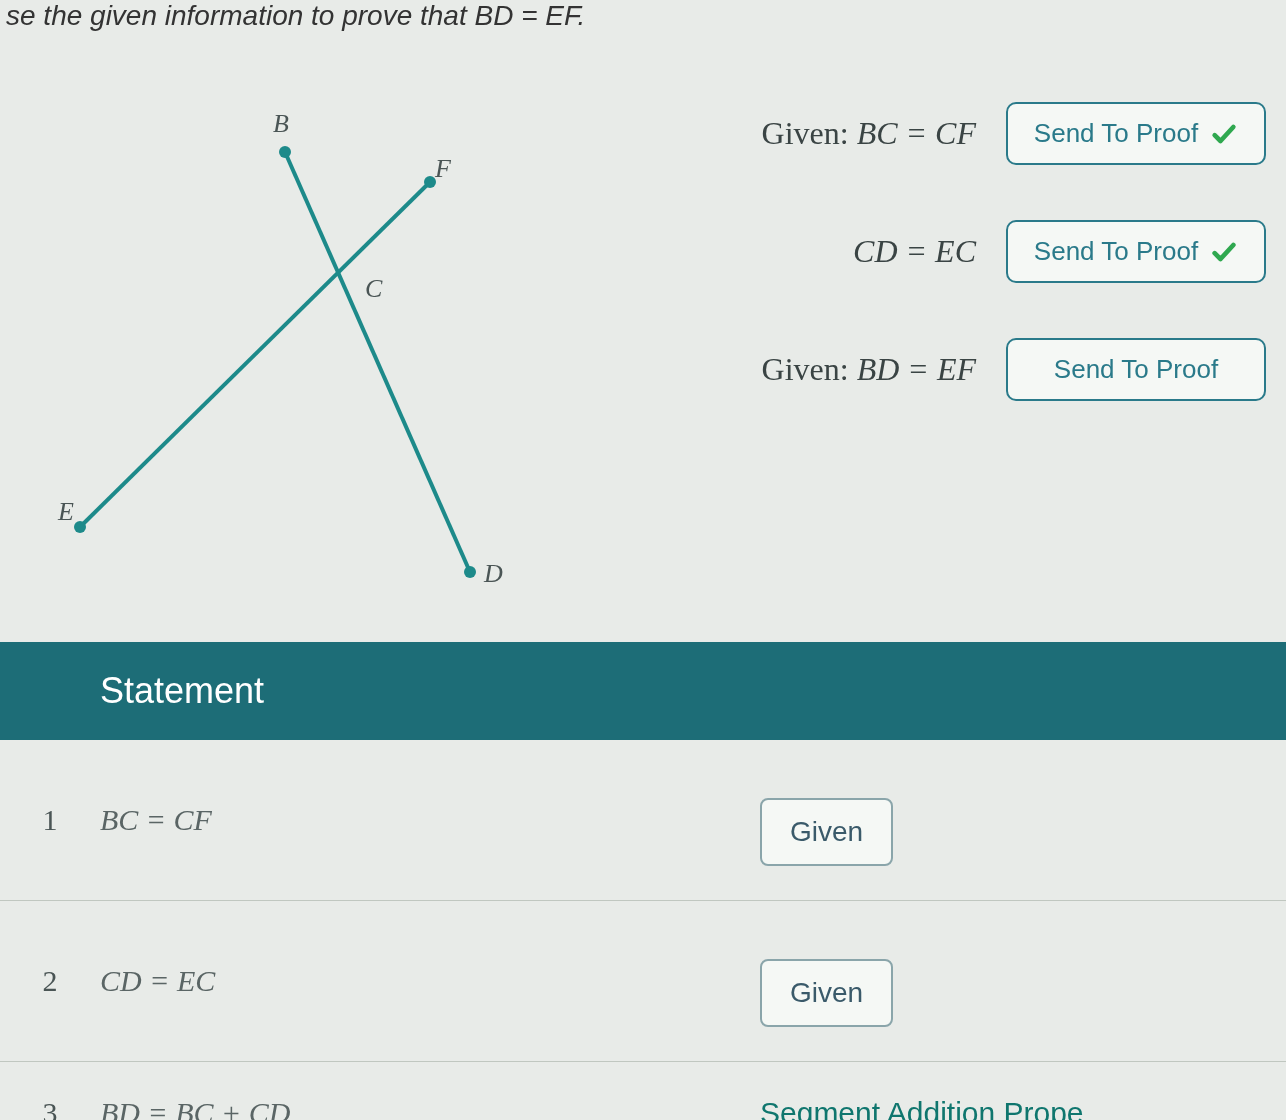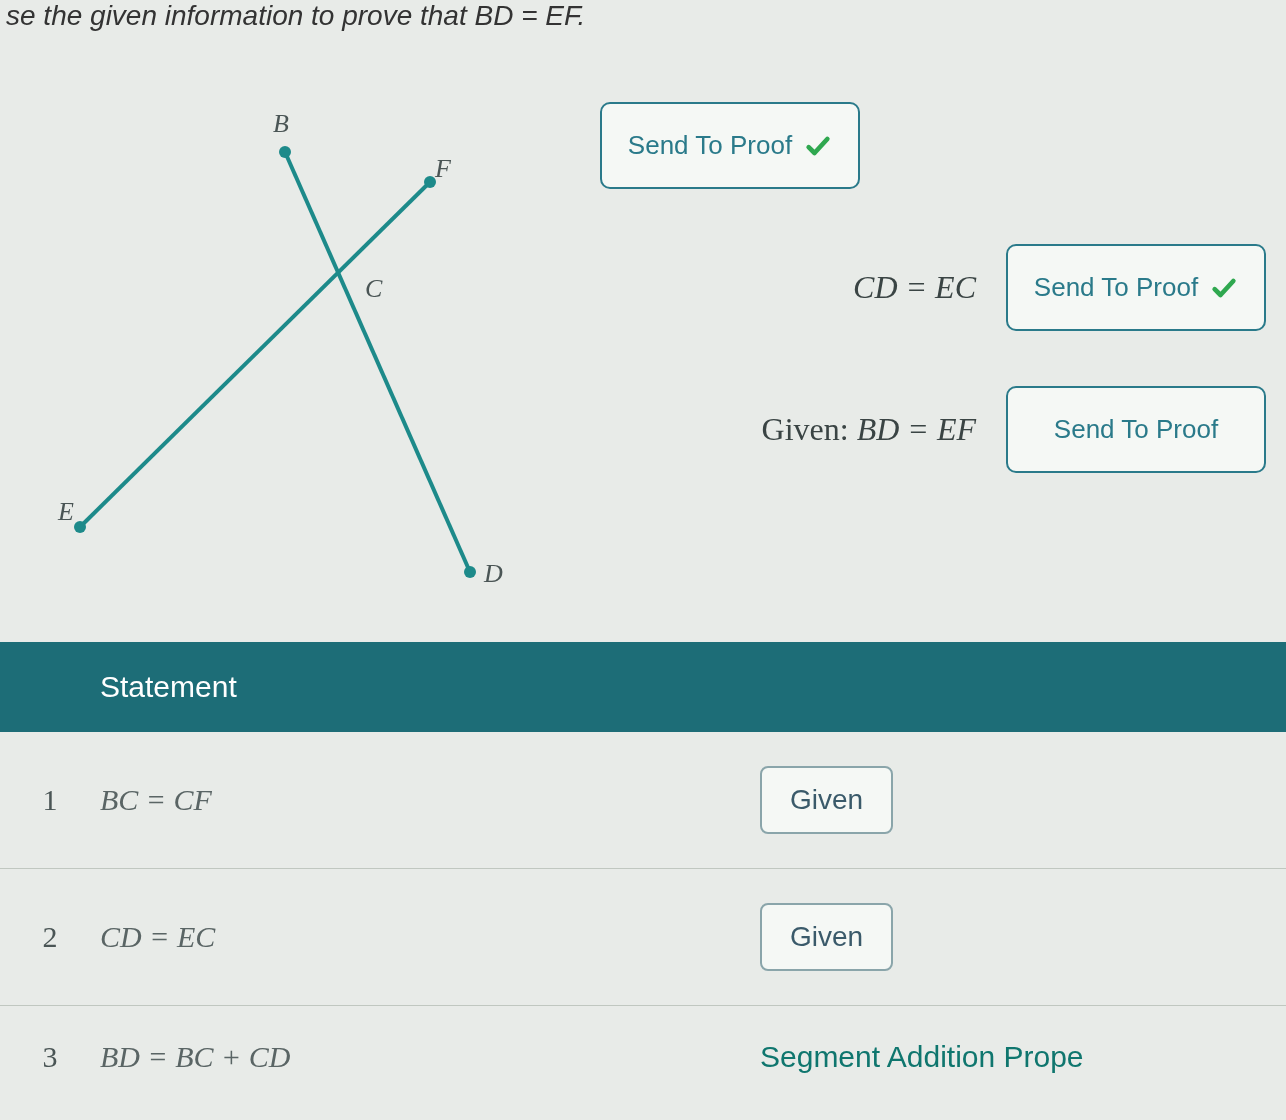--- a/index.html
+++ b/index.html
@@ -67,21 +67,21 @@
       flex: 1;
       padding-right: 30px;
     }
     .math-text .roman {
       font-style: normal;
     }
     .btn-send {
       background: #f5f8f5;
       border: 2px solid #2a7a8a;
       border-radius: 10px;
-      padding: 26px 24px;
+      padding: 14px 24px;
       font-size: 26px;
       color: #2a7a8a;
       cursor: pointer;
       display: flex;
       align-items: center;
       gap: 12px;
       min-width: 260px;
       justify-content: center;
     }
     .check-icon {
@@ -93,21 +93,21 @@
     }
     .table-header {
       background: #1d6d77;
       color: #fff;
       display: flex;
       padding: 28px 0;
     }
     .th-statement {
       flex: 0 0 760px;
       padding-left: 100px;
-      font-size: 30px;
+      font-size: 36px;
       font-weight: normal;
     }
     .th-reason {
       flex: 1;
       font-size: 30px;
       font-weight: normal;
     }
     .table-row {
       display: flex;
       align-items: center;
@@ -132,20 +132,21 @@
       flex: 1;
     }
     .reason-box {
       display: inline-block;
       background: #f5f8f5;
       border: 2px solid #8aa5aa;
       border-radius: 8px;
       padding: 16px 28px;
       font-size: 28px;
       color: #3a5a6a;
+      margin-top: 24px;
     }
     .reason-text {
       font-size: 30px;
       color: #0f766e;
     }
   </style>
 </head>
 <body>
 
 <div class="page-header">se the given information to prove that BD = EF.</div>
@@ -168,20 +169,23 @@
       <text class="label" x="395" y="105">F</text>
       <text class="label" x="325" y="225">C</text>
       <text class="label" x="18" y="448">E</text>
       <text class="label" x="444" y="510">D</text>
     </svg>
   </div>
 
   <div class="statements-area">
 
     <div class="statement-row">
+      <div class="math-text">
+        <span class="roman">Given: </span><span>BC = CF</span>
+      </div>
       <button class="btn-send">
         <span>Send To Proof</span>
         <svg class="check-icon" viewBox="0 0 24 24" fill="none" stroke="#2fa84f" stroke-width="4" stroke-linecap="round" stroke-linejoin="round">
             <polyline points="4 13 9 18 20 6"></polyline>
           </svg>
       </button>
     </div>
 
     <div class="statement-row">
       <div class="math-text">

